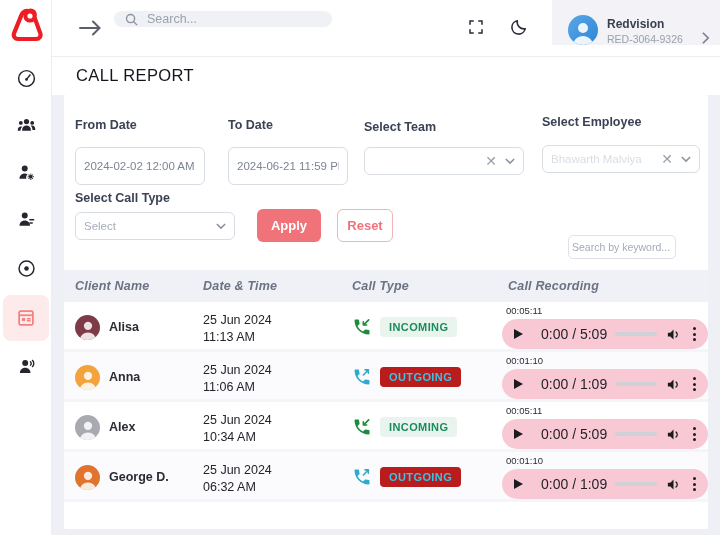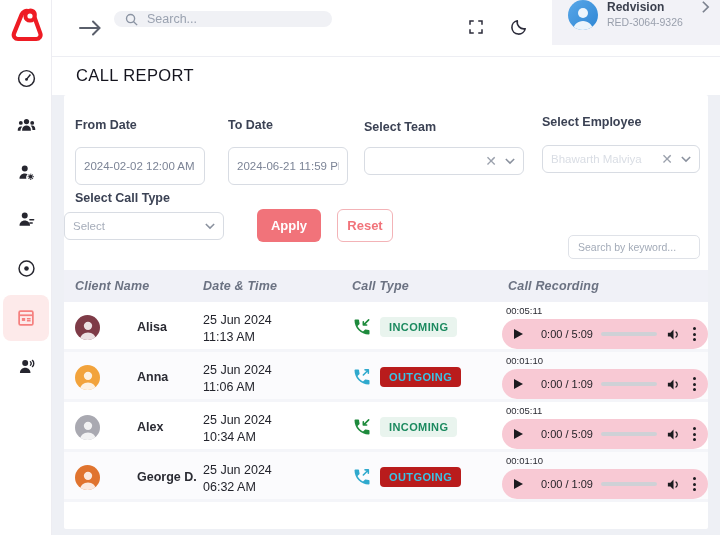--- a/index.html
+++ b/index.html
@@ -22,21 +22,21 @@
     border-bottom:1px solid #edeef3; z-index:5; }
   .arrow-btn { position:absolute; left:24px; top:14px; width:28px; height:28px; cursor:pointer; }
   .searchbox { position:absolute; left:62px; top:11px; width:218px; height:16px;
     background:#f0f1f5; border-radius:8px; display:flex; align-items:center; padding:0 10px; }
   .searchbox input { border:none; background:transparent; outline:none; font-size:12.5px;
     color:#5a6170; font-family:inherit; width:160px; margin-left:8px; }
   .searchbox input::placeholder { color:#9aa2b0; }
   .tb-ic { position:absolute; top:13px; width:28px; height:28px; display:flex;
     align-items:center; justify-content:center; cursor:pointer; }
   .profile { position:absolute; right:0; top:0; width:168px; height:45px; background:#f2f2f7;
-    display:flex; align-items:flex-start; padding:0 10px 0 16px; cursor:pointer; }
+    display:flex; align-items:flex-end; padding:0 10px 0 16px; cursor:pointer; }
   .p-avatar { width:30px; height:30px; border-radius:50%; overflow:hidden; flex:none;
     background:linear-gradient(135deg,#59a7e8,#2e86d4); position:relative; }
   .p-avatar svg { position:absolute; left:3px; top:5px; }
   .p-meta { margin-left:9px; flex:1; }
   .p-name { font-size:12px; font-weight:700; color:#3a3f4d; }
   .p-id { font-size:10.5px; color:#9aa0ad; margin-top:2px; }
   
   .titlebar { position:absolute; left:52px; top:58px; right:0; height:37px; background:#fff; }
   .page-title { position:absolute; left:24px; top:8px; font-size:16.5px; font-weight:500;
     letter-spacing:.4px; color:#14141e; }
@@ -51,48 +51,48 @@
   .sel-ph { font-size:11.5px; color:#a6adba; flex:1; }
   .sel-ph.faint { color:#d9dde4; }
   .clear-x { font-size:14px; color:#9aa0ac; margin-right:8px; cursor:pointer; }
   .chev { width:10px; height:10px; flex:none; }
   .btn-apply { position:absolute; left:193px; top:114px; width:64px; height:33px; border:none;
     background:#f1737a; color:#fff; font-size:13px; font-weight:600; border-radius:6px;
     font-family:inherit; cursor:pointer; }
   .btn-reset { position:absolute; left:273px; top:114px; width:56px; height:33px;
     background:#fff; color:#f1737a; font-size:13px; font-weight:600; border:1px solid #f3b3b7;
     border-radius:6px; font-family:inherit; cursor:pointer; }
-  .kw-input { position:absolute; left:504px; top:140px; width:132px; height:24px;
+  .kw-input { position:absolute; left:504px; top:140px; width:108px; height:24px;
     border:1px solid #dfe2e8; border-radius:5px; font-size:10.5px; color:#5a6170;
-    font-family:inherit; padding:0 9px; outline:none; }
+    font-family:inherit; padding:0 3px; outline:none; }
   .kw-input::placeholder { color:#a3abb8; }
   
   .thead { position:absolute; left:0; right:0; top:175px; height:32px; background:#f0f1f7; }
   .th { position:absolute; top:9px; font-size:12.5px; font-weight:600; color:#6b7282; letter-spacing:.2px;font-style:italic; }
   .rows { position:absolute; left:0; right:0; top:207px; }
   .row { position:relative; height:50px; background:#fff; border-bottom:3px solid #f4f5f9; }
   .row.even { background:#fbfbfd; }
   .avatar { position:absolute; left:11px; top:13px; width:25px; height:25px; border-radius:50%;
     overflow:hidden; }
   .avatar svg { position:absolute; left:2.5px; top:4px; }
-  .c-name { position:absolute; left:45px; top:18px; font-size:12.5px; font-weight:700; color:#2a2b33;margin-left:28px; }
+  .c-name { position:absolute; left:45px; top:18px; font-size:12.5px; font-weight:700; color:#2a2b33; }
   .c-date { position:absolute; left:139px; top:10px; font-size:12.5px; font-weight:500;
     color:#23242c; line-height:1.35; }
   .c-phone { position:absolute; left:288px; top:15px; width:20px; height:20px; }
   .badge { position:absolute; left:316px; top:15px; padding:4px 9px; border-radius:4px;
     font-size:11px; font-weight:600; letter-spacing:.4px; }
   .row.in  .badge { background:#e9f4ee; color:#1b8a5f; }
   .row.out .badge { background:#b91c1c; color:#38c4e6; }
   .rec { position:absolute; left:438px; top:3px; width:206px; }
   .rec-dur { font-size:9.5px; color:#2a2b33; margin:0 0 3px 4px; }
   .player { width:206px; height:30px; background:#f8c9d4; border-radius:15px;
     display:flex; align-items:center; padding:0 12px; cursor:pointer; }
   .play-tri { width:0; height:0; border-left:9px solid #1b1b1f; border-top:5.5px solid transparent;
     border-bottom:5.5px solid transparent; flex:none; cursor:pointer; }
-  .p-time { font-size:11px; color:#1f1f24; margin:0 8px 0 10px; white-space:nowrap;padding-left:8px; }
+  .p-time { font-size:14px; color:#1f1f24; margin:0 8px 0 10px; white-space:nowrap;padding-left:8px; }
   .p-track { flex:1; height:3.5px; background:#cfd1d6; border-radius:2px; overflow:hidden; cursor:pointer; }
   .p-fill { width:58%; height:100%; background:#4c4c52; }
   .p-vol { margin:0 4px 0 9px; flex:none; cursor:pointer; }
   .p-dots { display:flex; flex-direction:column; gap:2.5px; margin-left:8px; flex:none; cursor:pointer; }
   .p-dots i { width:3px; height:3px; border-radius:50%; background:#1b1b1f; }
 </style>
 </head>
 <body>
 
 <div class="sidebar">
@@ -225,21 +225,21 @@
 
     <div class="fselect" style="left:478px; top:50px; width:158px">
       <span class="sel-ph faint">Bhawarth Malviya</span>
       <span class="clear-x">✕</span>
       <svg class="chev" viewBox="0 0 12 8" fill="none" stroke="#8a919e" stroke-width="1.8">
           <path d="M1 1.5l5 5 5-5"></path>
         </svg>
     </div>
 
     <div class="flabel" style="left:11px; top:96px">Select Call Type</div>
-    <div class="fselect" style="left:0; top:117px; width:160px">
+    <div class="fselect" style="left:11px; top:117px; width:160px">
       <span class="sel-ph">Select</span>
       <svg class="chev" viewBox="0 0 12 8" fill="none" stroke="#8a919e" stroke-width="1.8">
           <path d="M1 1.5l5 5 5-5"></path>
         </svg>
     </div>
     <button class="btn-apply">Apply</button>
     <button class="btn-reset">Reset</button>
     <input class="kw-input" placeholder="Search by keyword..." style="">
 
     <div class="thead">

